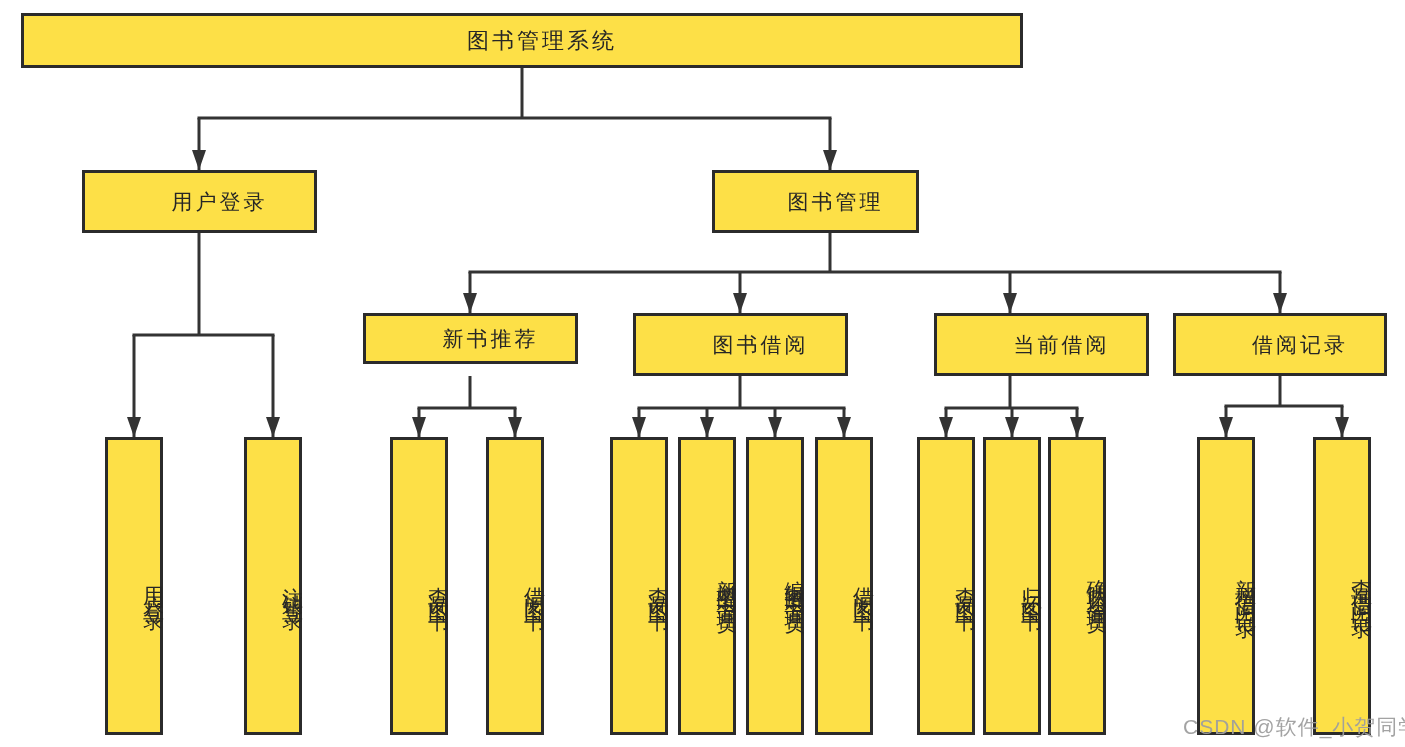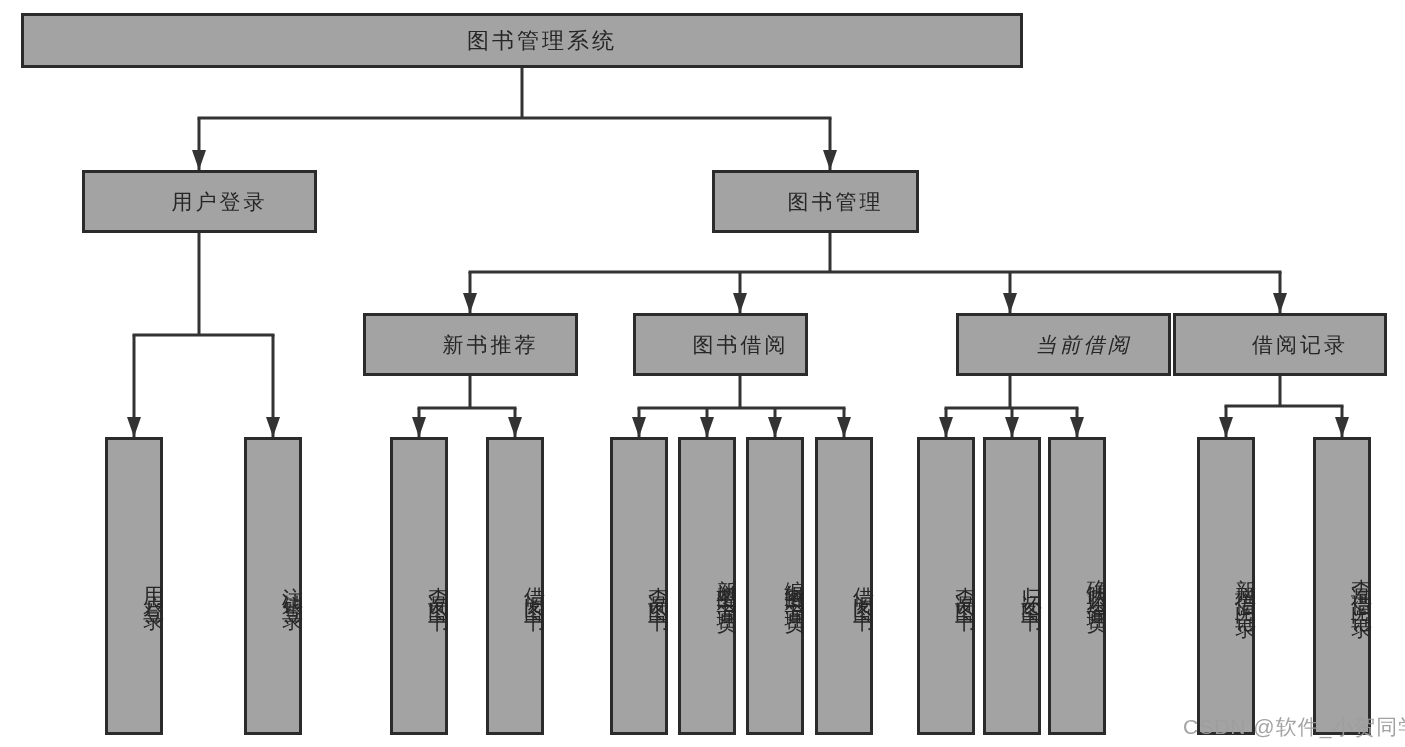--- a/index.html
+++ b/index.html
@@ -12,21 +12,21 @@
   #stage {
     position: relative;
     width: 1405px; height: 747px;
     background: #ffffff;
     overflow: hidden;
   }
   svg.connectors { position: absolute; left: 0; top: 0; }
   svg.connectors line { stroke: #333333; stroke-width: 3; }
   .hbox, .vbox {
     position: absolute;
-    background: #a3a3a3;
+    background: #fde047;
     border: 3px solid #2b2b2b;
     display: flex; align-items: center; justify-content: center;
     color: #262626;
     padding-left: 40px;
   }
   .hbox { font-size: 21px; letter-spacing: 3px; }
   .hbox.root { font-size: 22px; }
   .vbox { top: 437px; height: 298px; width: 58px; }
   .vtext {
     writing-mode: vertical-rl;
@@ -118,27 +118,27 @@
     <span>图书管理系统</span>
   </div>
 
   <div class="hbox" style="left:82px; top:170px; width:235px; height:63px;">
     <span>用户登录</span>
   </div>
   <div class="hbox" style="left:712px; top:170px; width:207px; height:63px;">
     <span>图书管理</span>
   </div>
 
-  <div class="hbox" style="left:363px; top:313px; width:215px; height:63px;">
+  <div class="hbox" style="left:363px; top:313px; width:215px; height:51px;">
     <span>新书推荐</span>
   </div>
-  <div class="hbox" style="left:633px; top:313px; width:175px; height:63px;">
+  <div class="hbox" style="left:633px; top:313px; width:215px; height:63px;">
     <span>图书借阅</span>
   </div>
-  <div class="hbox" style="left:956px; top:313px; width:215px; height:63px;font-style:italic;">
+  <div class="hbox" style="left:934px; top:313px; width:215px; height:63px;">
     <span>当前借阅</span>
   </div>
   <div class="hbox" style="left:1173px; top:313px; width:214px; height:63px;">
     <span>借阅记录</span>
   </div>
 
   <div class="vbox" style="left:105px;">
     <span class="vtext">用户登录</span>
   </div>
   <div class="vbox" style="left:244px;">

